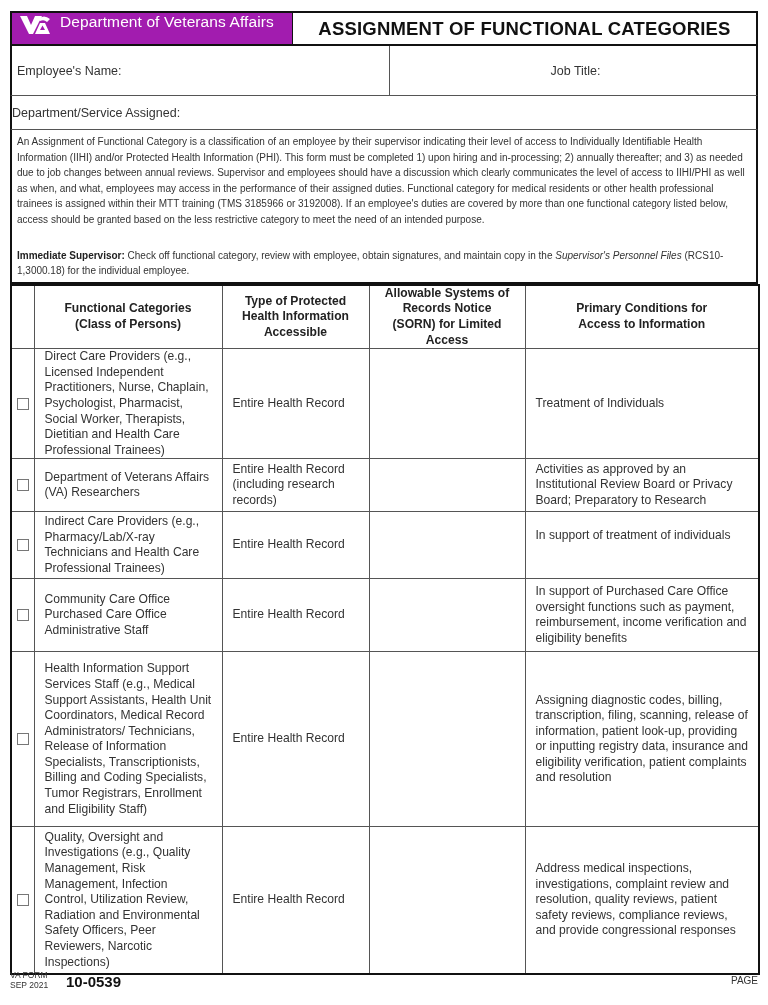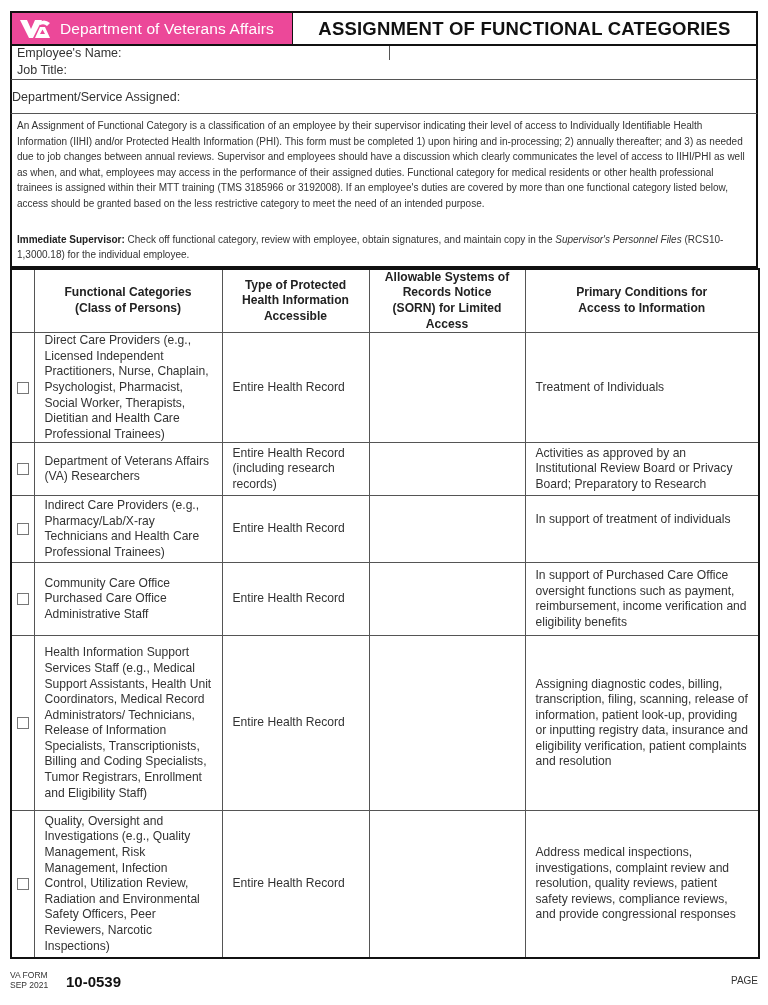--- a/index.html
+++ b/index.html
@@ -1,27 +1,27 @@
 <!DOCTYPE html>
 <html><head>
 <meta charset="utf-8">
 <style>
   html, body { margin:0; padding:0; background:#ffffff; }
   body { width:768px; height:1005px; position:relative; font-family:"Liberation Sans", sans-serif; color:#222; overflow:hidden; }
   .page { position:absolute; left:10px; top:11px; width:748px; }
   .hdr { display:flex; height:35px; border:2px solid #111; box-sizing:border-box; }
-  .hdr-left { width:280px; background:#ec4899; color:#fff; display:flex; align-items:center; padding-left:6px; box-sizing:border-box; }
+  .hdr-left { width:280px; background:#a21caf; color:#fff; display:flex; align-items:flex-start; padding-left:6px; box-sizing:border-box; }
   .hdr-left .logo { width:34px; height:24px; margin-right:8px; }
   .hdr-left .dept { font-size:15.5px; font-weight:normal; letter-spacing:0.1px; }
   .hdr-right { flex:1; display:flex; align-items:center; justify-content:center; font-weight:bold; font-size:18.5px; color:#111; letter-spacing:0.2px; border-left:1px solid #111; }
   .row { border-left:2px solid #111; border-right:2px solid #111; border-bottom:1.5px solid #555; box-sizing:border-box; font-size:12.5px; color:#333; }
-  .row-emp { display:flex; height:34px;flex-direction:column; }
+  .row-emp { display:flex; height:50px; }
   .row-emp .cell { display:flex; align-items:center; padding-left:5px; }
   .row-emp .cell.name { width:372px; border-right:1.5px solid #555; }
-  .row-emp .cell.job { flex:1; }
+  .row-emp .cell.job { flex:1;justify-content:center; }
   .row-dept { height:34px; display:flex; align-items:center; }
   .para { padding:4px 11px 3px 5px; font-size:10px; line-height:15.6px; color:#333; border-bottom:2px solid #111; }
   .para p { margin:0; }
   .para p.sup { margin-top:20px; }
   .para b { color:#222; }
   table { border-collapse:collapse; width:748px; table-layout:fixed; font-size:12.1px; color:#333; }
   td, th { border:1.5px solid #555; padding:0 10px; vertical-align:middle; line-height:15.6px; }
   table { border:2px solid #111; }
   th { font-weight:bold; color:#222; text-align:center; font-size:12.1px; height:49px; }
   td.cb { text-align:center; padding:0; }

